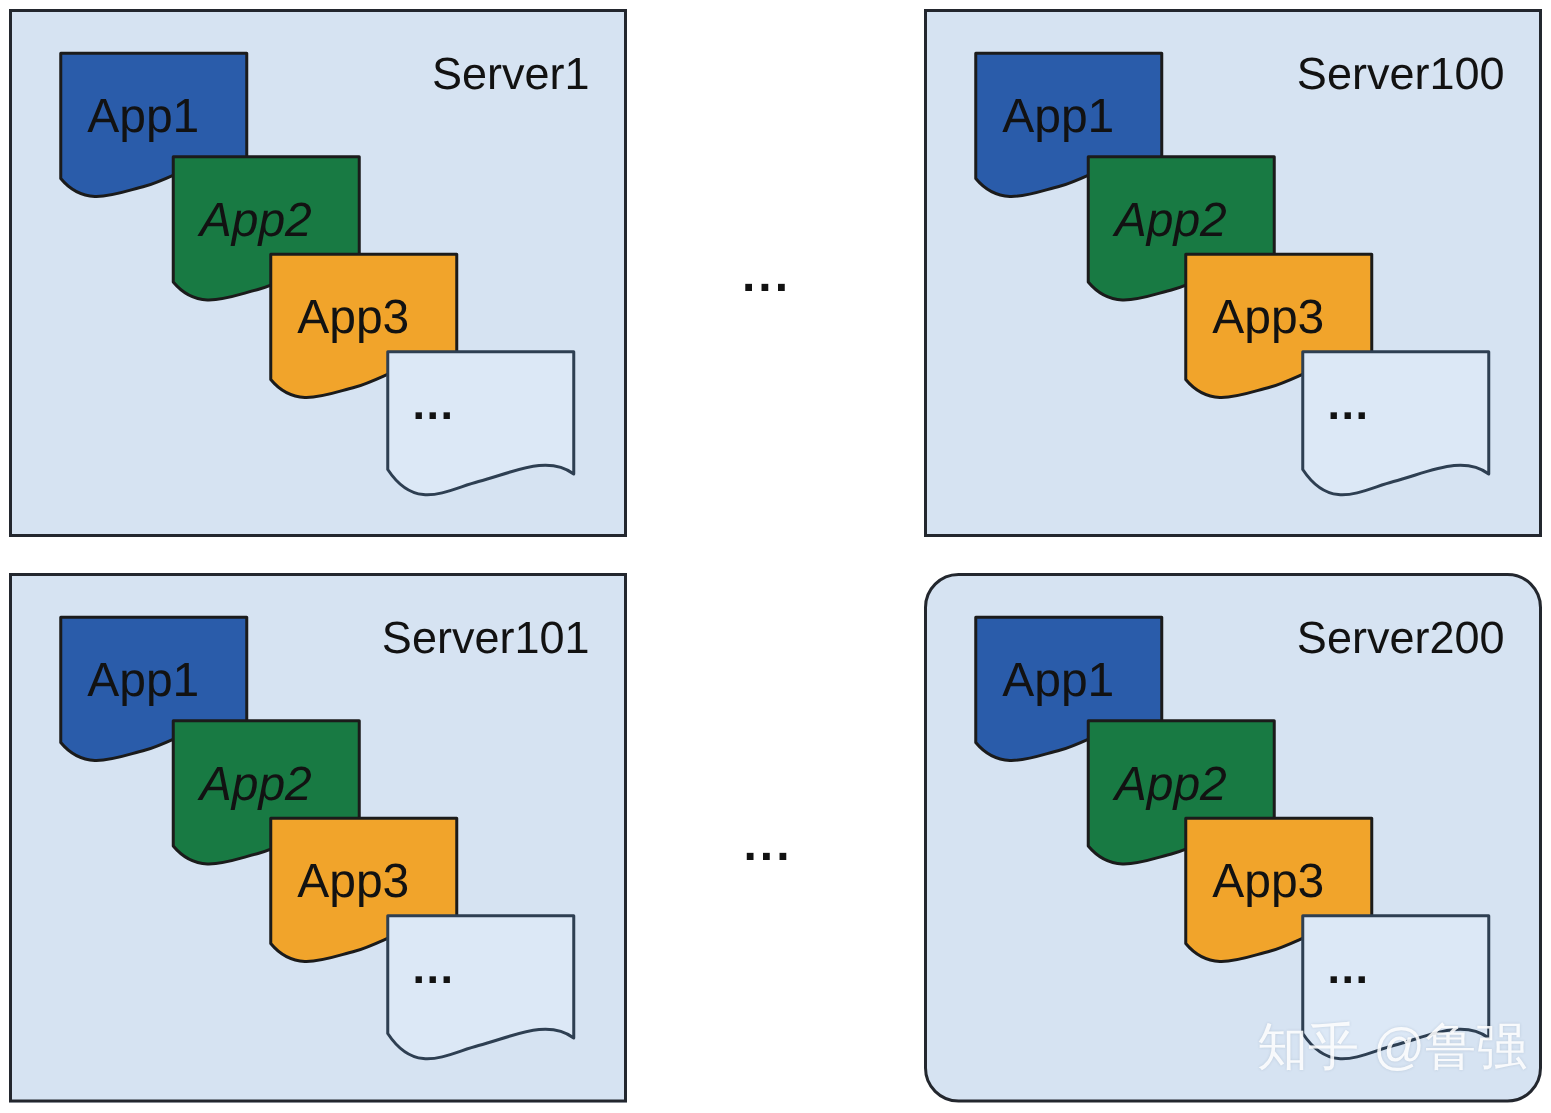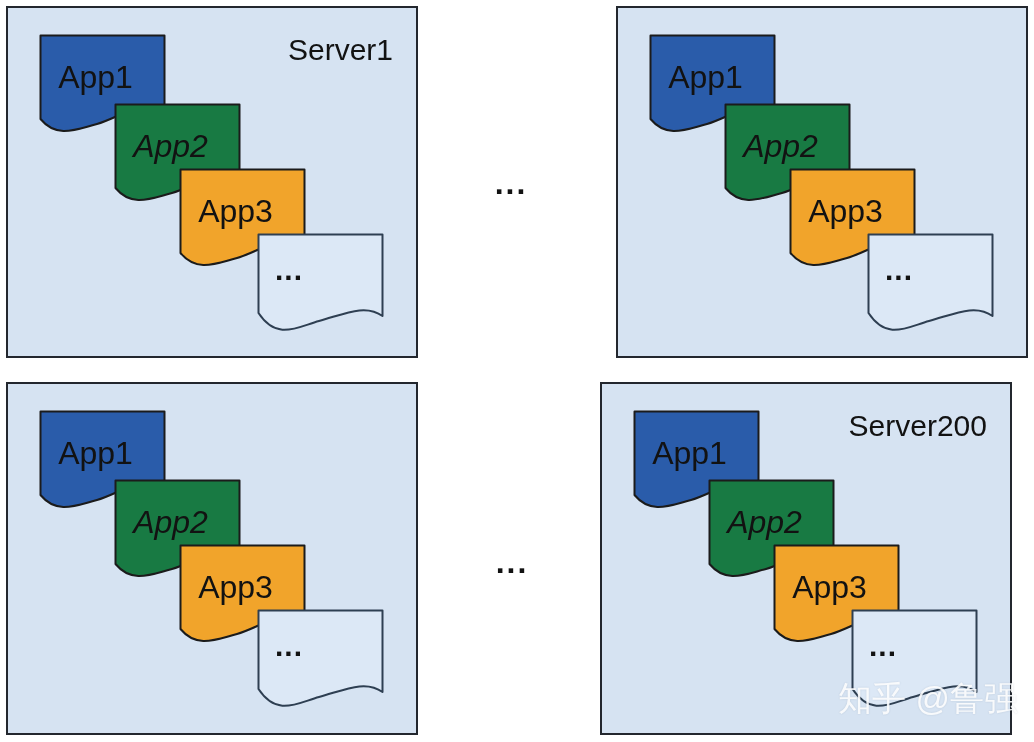--- a/index.html
+++ b/index.html
@@ -10,21 +10,21 @@
   }
   .server-box{
     position:absolute;box-sizing:border-box;
     width:412px;height:352px;
     background:var(--server_bg,#d6e3f2);
     border:2px solid var(--server_border,#23272e);
   }
   #server-1{left:6px;top:6px;padding-left:24px;}
   #server-2{left:616px;top:6px;}
   #server-3{left:6px;top:382px;height:353px;}
-  #server-4{left:600px;top:382px;height:353px;}
+  #server-4{left:616px;top:382px;height:353px;border-radius:23px;}
   .server-title{
     position:absolute;top:27px;right:23px;
     font-size:30px;line-height:1;color:var(--text,#121212);
     white-space:nowrap;
   }
   .card{position:absolute;width:127px;height:103px;}
   .card svg{position:absolute;left:0;top:0;width:127px;height:103px;overflow:visible;}
   .card path{stroke:var(--card_border,#1b1b1b);stroke-width:2;stroke-linejoin:round;}
   .card.app1 path{fill:var(--app1,#2a5caa);}
   .card.app2 path{fill:var(--app2,#187a43);}
@@ -82,20 +82,21 @@
   </div>
   <div class="card more pos-4">
     <svg viewBox="0 0 127 103">
         <path d="M1.5,1.5 L125.5,1.5 L125.5,83 C108,70 85,82 62,88 C40,94 20,108 1.5,80 Z"></path>
       </svg>
     <div class="card-dots">...</div>
   </div>
 </div>
 
 <div class="server-box" id="server-2">
+  <div class="server-title">Server100</div>
   <div class="card app1 pos-1">
     <svg viewBox="0 0 127 103">
         <path d="M1.5,1.5 L125.5,1.5 L125.5,78 C103,64 80,84 58,90 C38,95 18,105 1.5,85 Z"></path>
       </svg>
     <div class="card-label">App1</div>
   </div>
   <div class="card app2 pos-2">
     <svg viewBox="0 0 127 103">
         <path d="M1.5,1.5 L125.5,1.5 L125.5,78 C103,64 80,84 58,90 C38,95 18,105 1.5,85 Z"></path>
       </svg>
@@ -109,20 +110,21 @@
   </div>
   <div class="card more pos-4">
     <svg viewBox="0 0 127 103">
         <path d="M1.5,1.5 L125.5,1.5 L125.5,83 C108,70 85,82 62,88 C40,94 20,108 1.5,80 Z"></path>
       </svg>
     <div class="card-dots">...</div>
   </div>
 </div>
 
 <div class="server-box" id="server-3">
+  <div class="server-title">Server101</div>
   <div class="card app1 pos-1">
     <svg viewBox="0 0 127 103">
         <path d="M1.5,1.5 L125.5,1.5 L125.5,78 C103,64 80,84 58,90 C38,95 18,105 1.5,85 Z"></path>
       </svg>
     <div class="card-label">App1</div>
   </div>
   <div class="card app2 pos-2">
     <svg viewBox="0 0 127 103">
         <path d="M1.5,1.5 L125.5,1.5 L125.5,78 C103,64 80,84 58,90 C38,95 18,105 1.5,85 Z"></path>
       </svg>

